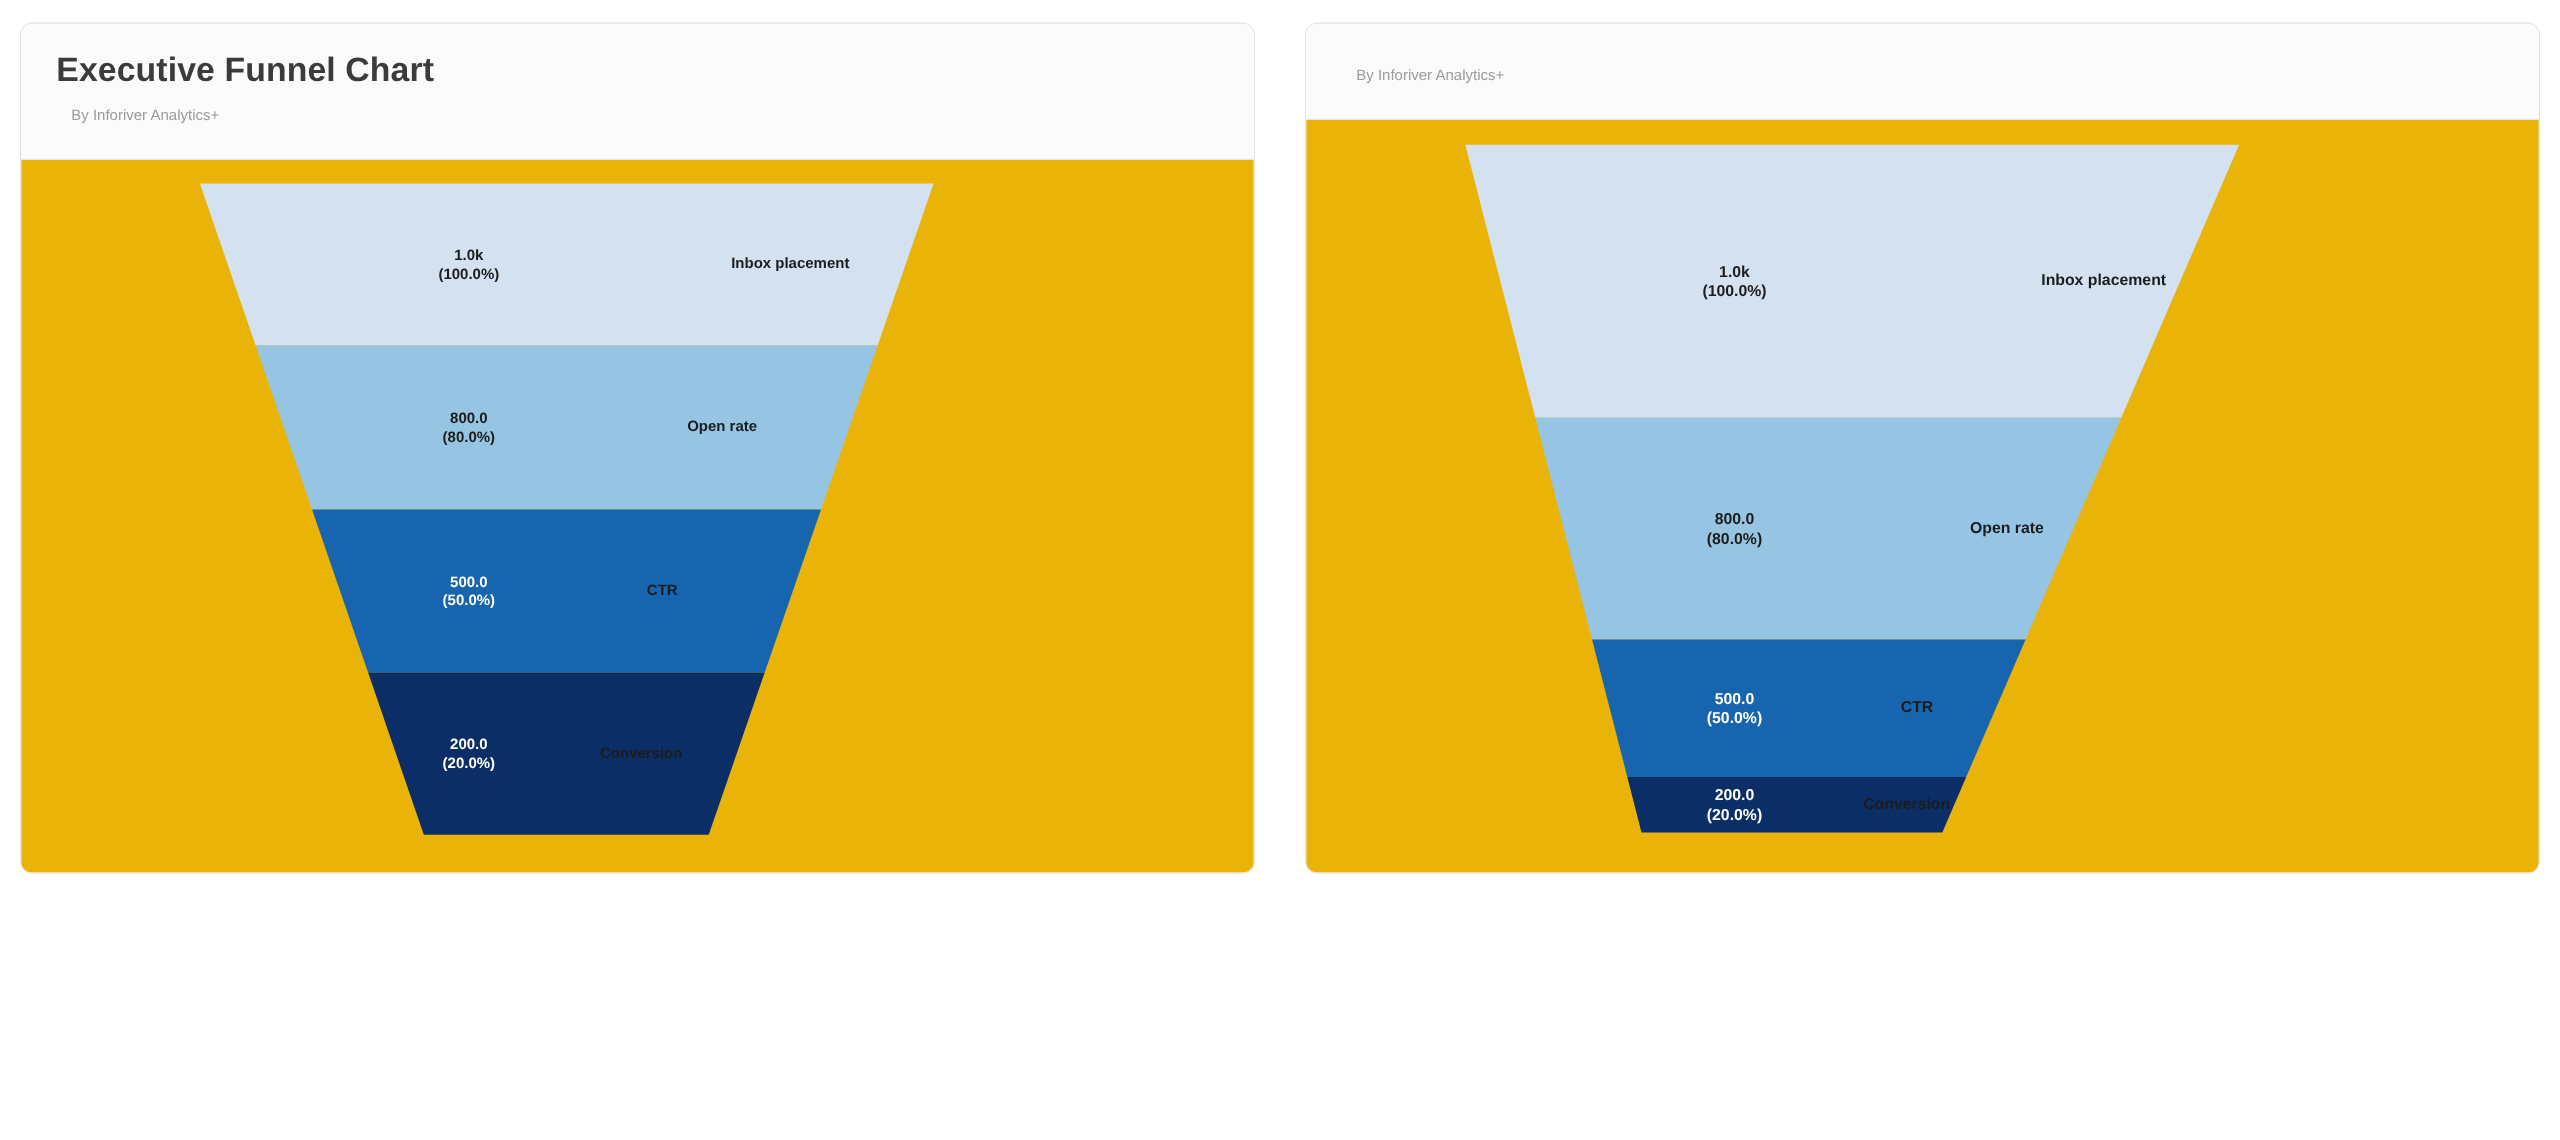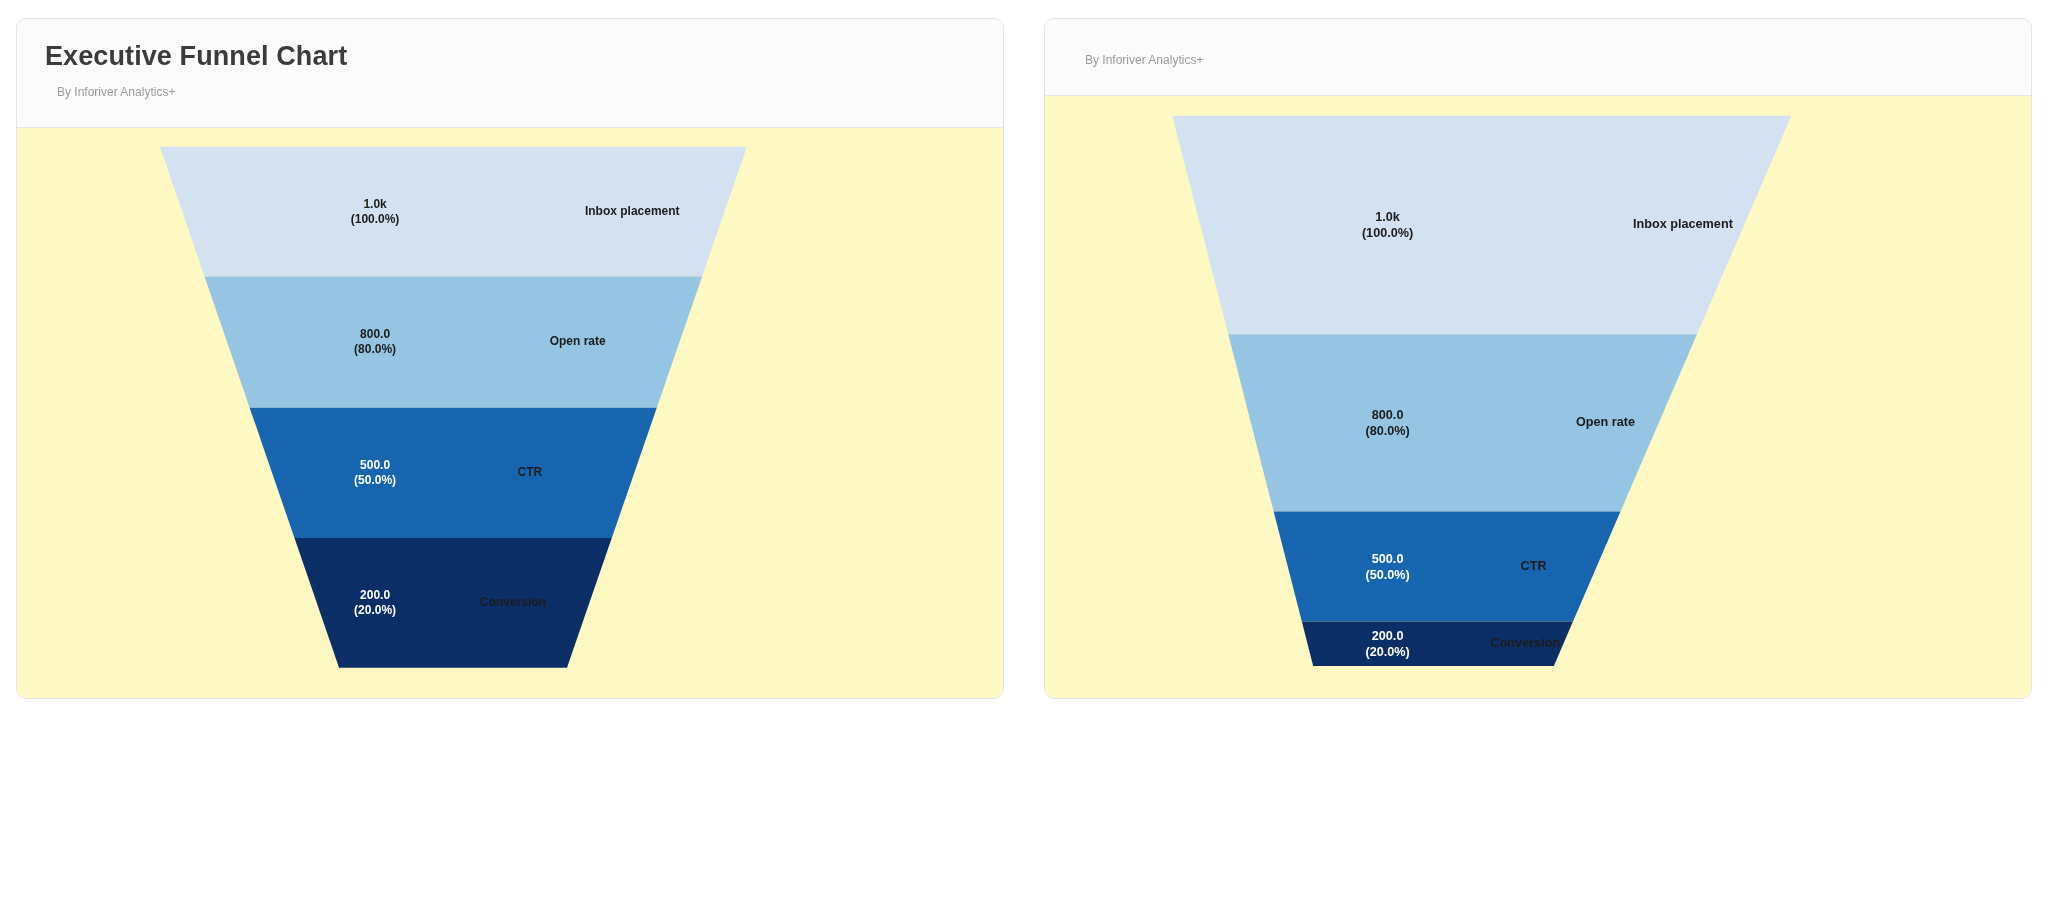--- a/index.html
+++ b/index.html
@@ -48,21 +48,21 @@
   .card-subtitle {
     font-size: 12px;
     font-weight: 400;
     color: #9b9b9b;
     line-height: 1.2;
     margin: 12px;
   }
   .card-body {
     flex: 1 1 auto;
     position: relative;
-    background: #fef9c3;
+    background: #eab308;
     overflow: hidden;
   }
   .funnel-svg {
     display: block;
     width: 100%;
     height: 100%;
   }
   .seg-value {
     font-family: "Liberation Sans", sans-serif;
     font-size: 16px;

